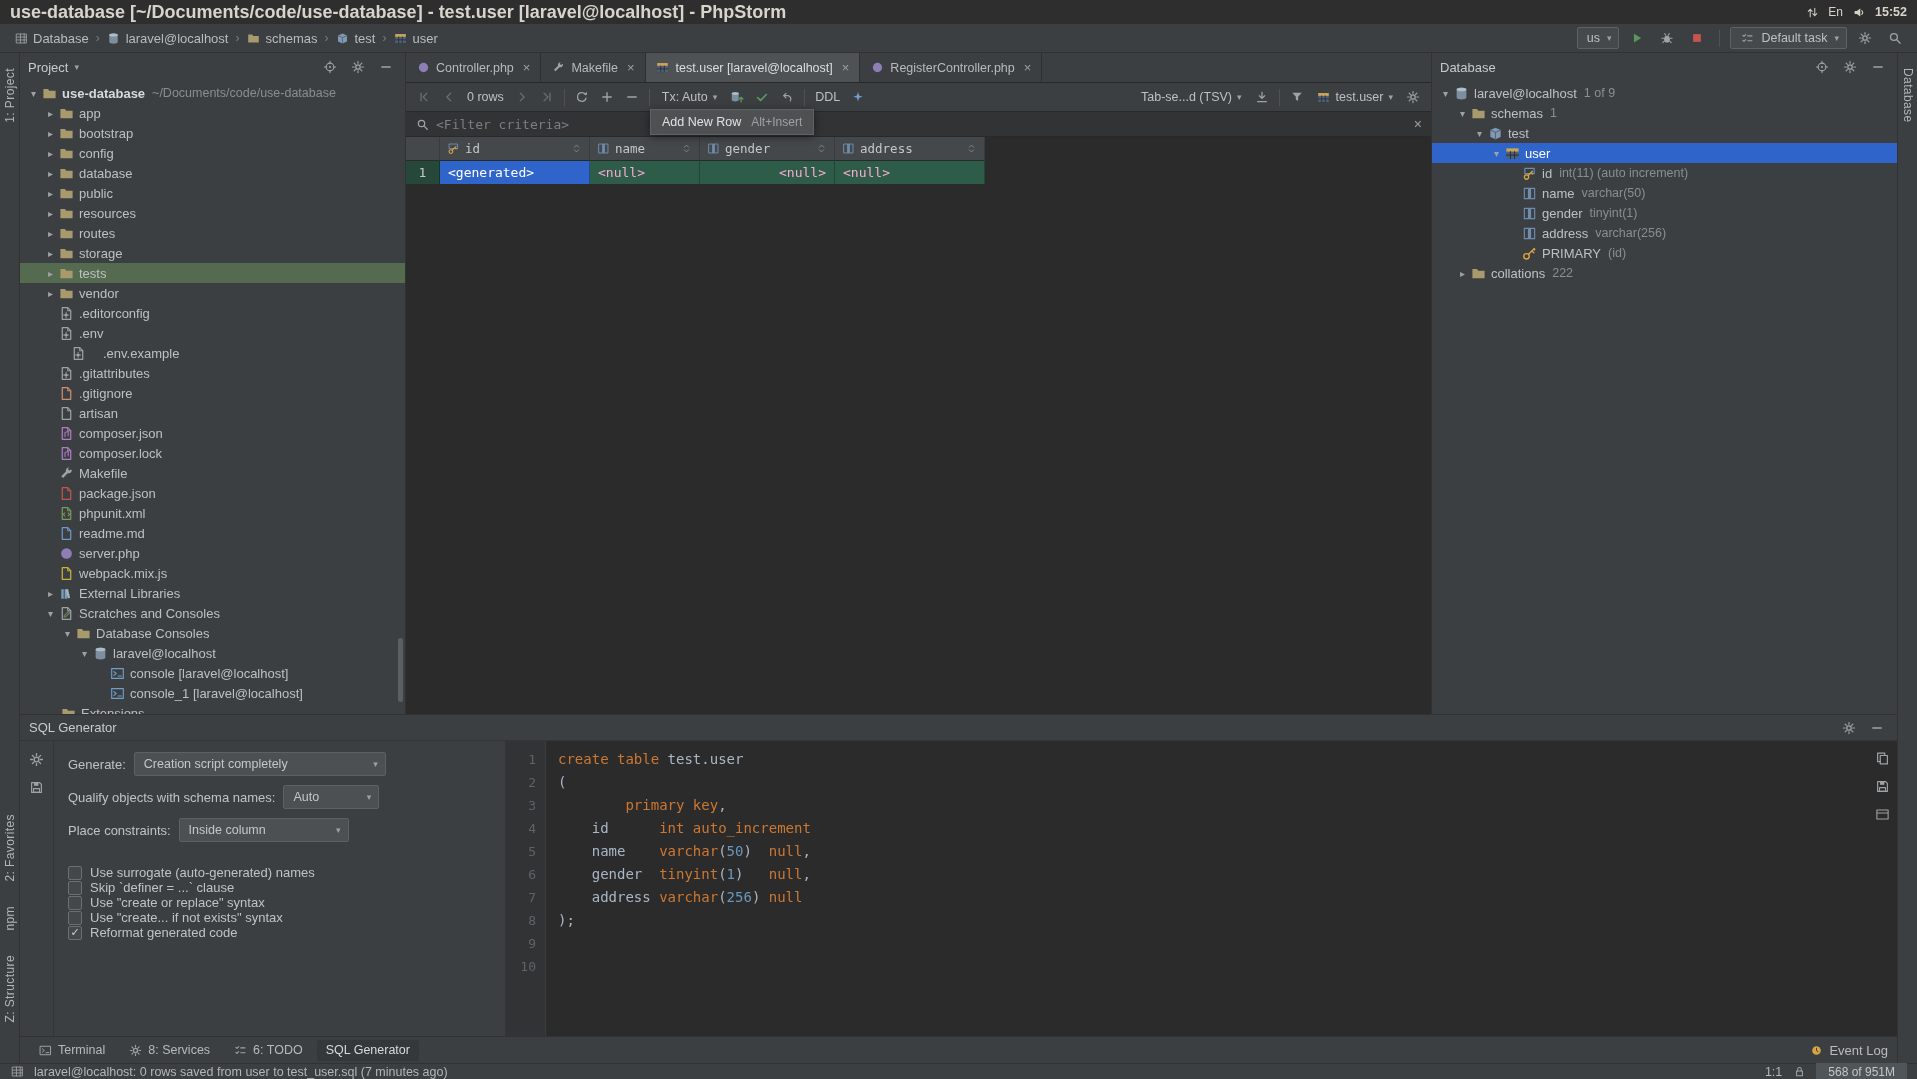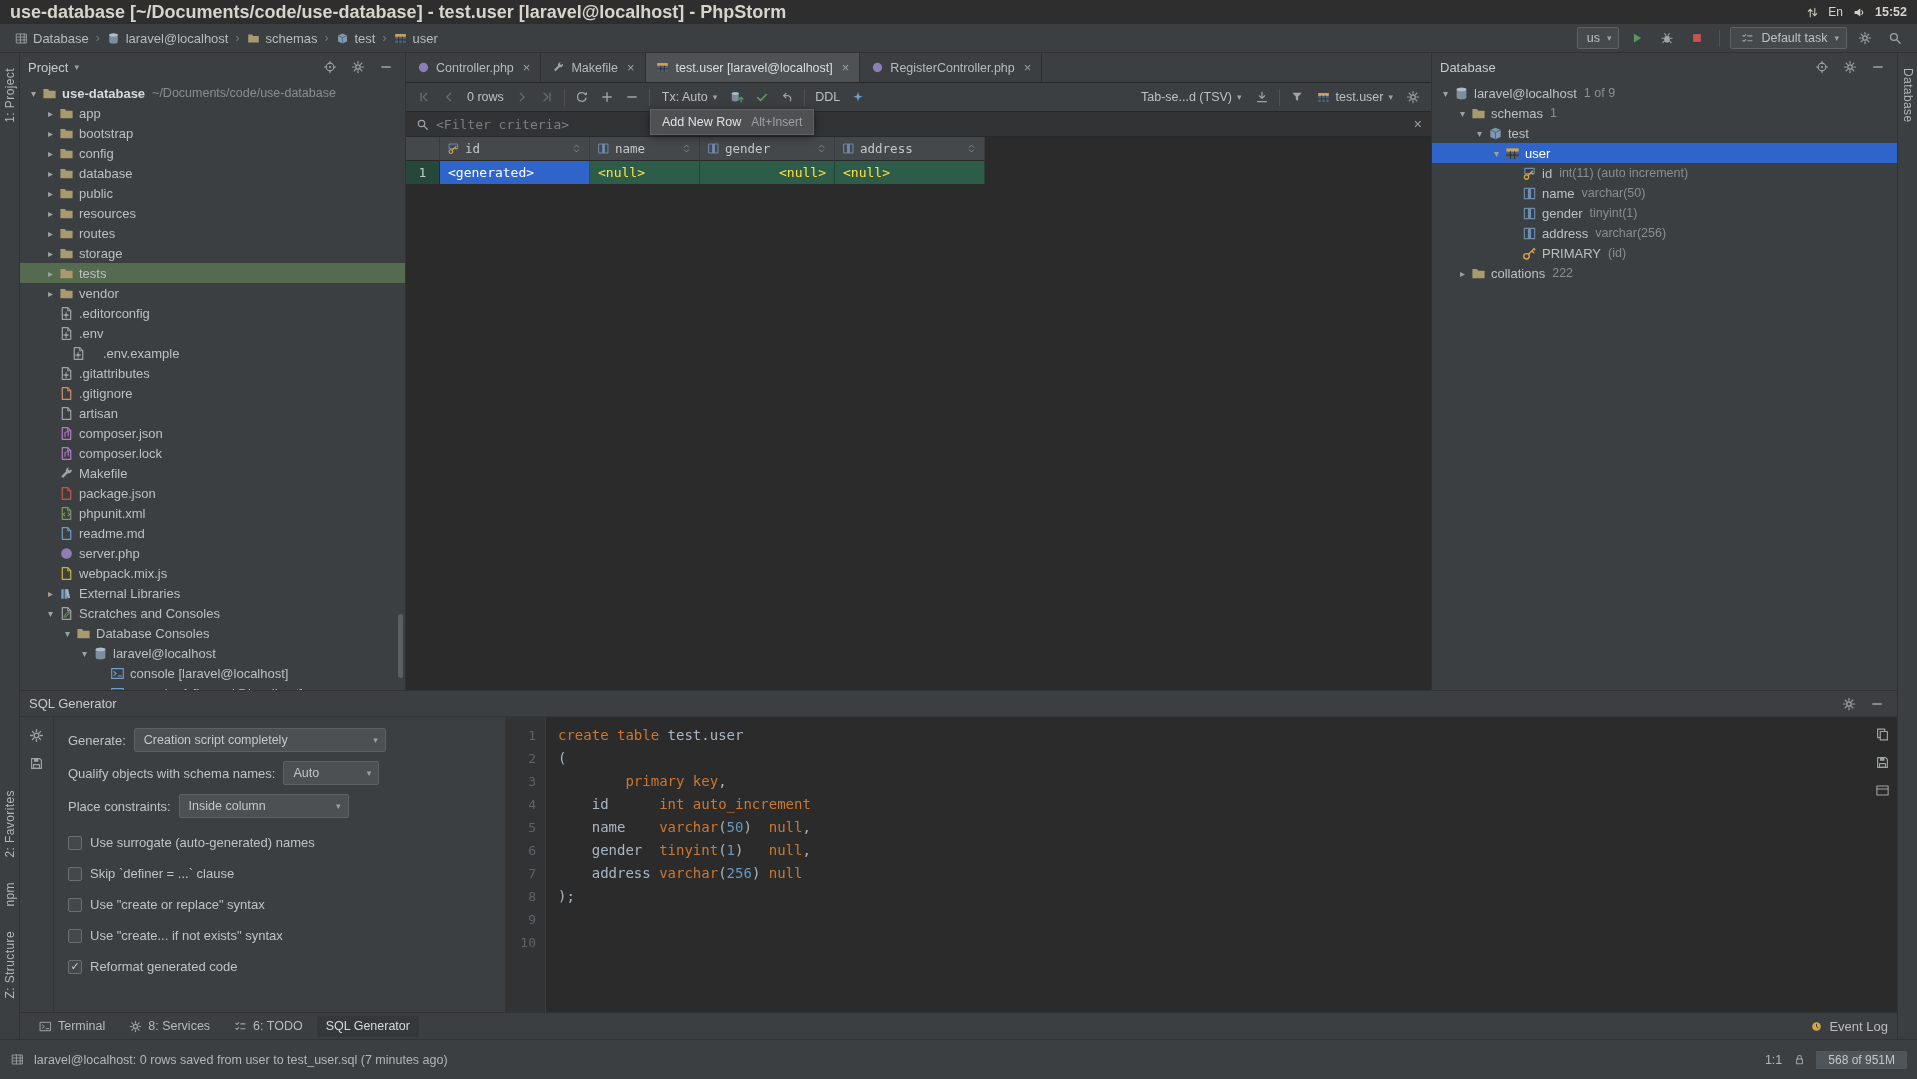--- a/index.html
+++ b/index.html
@@ -73,57 +73,57 @@
   .dt-label{color:#bcc0c3;font-size:12.5px;padding:0 5px}
   .dt-combo{display:flex;align-items:center;gap:5px;color:#bcc0c3;font-size:12.5px;padding:0 7px}
   .filter-row{height:25px;flex:none;background:#313335;display:flex;align-items:center;padding:0 9px;gap:7px;border-bottom:1px solid #27292a}
   .filter-text{font-family:"DejaVu Sans Mono",monospace;font-size:13px;color:#7a7f82}
   .filter-close{margin-left:auto;color:#9da1a4;font-size:14px;line-height:1}
   .grid-header{display:flex;height:24px;flex:none}
   .gh-corner{background:#45484a;border-right:1px solid #393c3e;border-bottom:1px solid #27292a;flex:none}
   .gh-cell{background:#45484a;border-right:1px solid #393c3e;border-bottom:1px solid #27292a;display:flex;align-items:center;gap:5px;padding:0 6px;font-family:"DejaVu Sans Mono",monospace;font-size:12.5px;color:#c3c7ca;flex:none}
   .grid-row{display:flex;height:23px;flex:none;font-family:"DejaVu Sans Mono",monospace;font-size:13px}
   .gr-gutter{background:#26483a;color:#c3c7ca;display:flex;align-items:center;justify-content:center;border-right:1px solid rgba(0,0,0,.3);flex:none}
-  .gr-cell{display:flex;align-items:center;padding:0 8px;color:#fde047;background:var(--insert);border-right:1px solid rgba(0,0,0,.25);flex:none}
+  .gr-cell{display:flex;align-items:center;padding:0 8px;color:#f9a8d4;background:var(--insert);border-right:1px solid rgba(0,0,0,.25);flex:none}
   .gr-cell.sel{background:var(--accent);color:#fff}
   .gr-cell.num{justify-content:flex-end}
   .tooltip{position:absolute;left:244px;top:56px;background:#4e5052;border:1px solid #5f6264;box-shadow:0 2px 8px rgba(0,0,0,.45);display:flex;align-items:center;gap:10px;padding:5px 11px;z-index:20}
   .tooltip-title{color:#dfe2e4;font-size:12.5px}
   .tooltip-key{color:#9da1a4;font-size:12px}
 
   
   .sql-panel{height:322px;flex:none;border-top:1px solid var(--border);display:flex;flex-direction:column;background:var(--bg)}
   .sql-header{height:26px;flex:none;display:flex;align-items:center;gap:6px;padding:0 9px;color:#c7cbce;border-bottom:1px solid #333638}
   .sql-body{flex:1;display:flex;min-height:0}
   .sql-side{width:34px;flex:none;border-right:1px solid #333638;display:flex;flex-direction:column;align-items:center;gap:12px;padding-top:10px}
   .sql-options{width:452px;flex:none;padding:11px 14px;border-right:1px solid #333638;display:flex;flex-direction:column;gap:9px;overflow:hidden}
   .opt-row{display:flex;align-items:center;gap:8px}
   .opt-label{color:#bfc3c6;flex:none}
   .opt-combo{height:24px;display:flex;align-items:center;justify-content:space-between;background:#4c5052;border:1px solid #5e6163;border-radius:2px;padding:0 7px 0 9px;color:#c3c7ca;font-size:12.5px}
-  .opt-checks{display:flex;flex-direction:column;gap:16px;margin-top:8px}
+  .opt-checks{display:flex;flex-direction:column;gap:0;margin-top:14px}
   .check-row{display:flex;align-items:center;gap:8px}
   .checkbox{width:14px;height:14px;flex:none;background:#43494b;border:1px solid #6b6f72;border-radius:2px;display:flex;align-items:center;justify-content:center}
   .checkbox.checked::after{content:"✓";color:#cdd1d4;font-size:11px;line-height:1}
   .check-label{color:#bfc3c6}
   .sql-code{flex:1;display:flex;min-width:0;background:var(--bg-dark);position:relative}
   .code-gutter{width:40px;flex:none;background:#313335;border-right:1px solid #3a3d3f;padding-top:7px;font-family:"DejaVu Sans Mono",monospace;font-size:13px;color:#606366}
   .gut-num{height:23px;line-height:23px;text-align:right;padding-right:9px}
   .code-area{flex:1;padding:7px 0 0 12px;font-family:"DejaVu Sans Mono",monospace;font-size:14px;color:var(--code);overflow:hidden}
   .code-line{height:23px;line-height:23px;white-space:pre}
   .tok-kw{color:var(--kw)}
   .tok-num{color:var(--num)}
   .code-actions{position:absolute;right:7px;top:9px;display:flex;flex-direction:column;gap:12px}
 
   
   .bottom-bar{height:27px;flex:none;background:var(--bg);border-top:1px solid var(--border);display:flex;align-items:center;padding:0 9px}
   .bb-tabs{display:flex;align-items:center;gap:5px}
   .bb-tab{display:flex;align-items:center;gap:6px;height:21px;padding:0 9px;border-radius:2px;color:#b6babd;font-size:12.5px}
   .bb-tab.active{background:#34383b;color:#d6dadc}
   .bb-right{margin-left:auto;display:flex;align-items:center;gap:6px}
-  .status-bar{height:40px;flex:none;background:var(--bg);border-top:1px solid var(--border);display:flex;align-items:center;gap:10px;padding:0 10px;font-size:12.5px;color:#b2b6b9}
+  .status-bar{height:16px;flex:none;background:var(--bg);border-top:1px solid var(--border);display:flex;align-items:center;gap:10px;padding:0 10px;font-size:12.5px;color:#b2b6b9}
   .sb-mem{background:#50555a;padding:2px 12px;color:#c3c7ca;font-size:12px}
 </style>
 </head>
 <body>
 
 <div class="window">
 
   <div class="title-bar">
     <span class="title-text">use-database [~/Documents/code/use-database] - test.user [laravel@localhost] - PhpStorm</span>
     <span class="spacer"></span>

